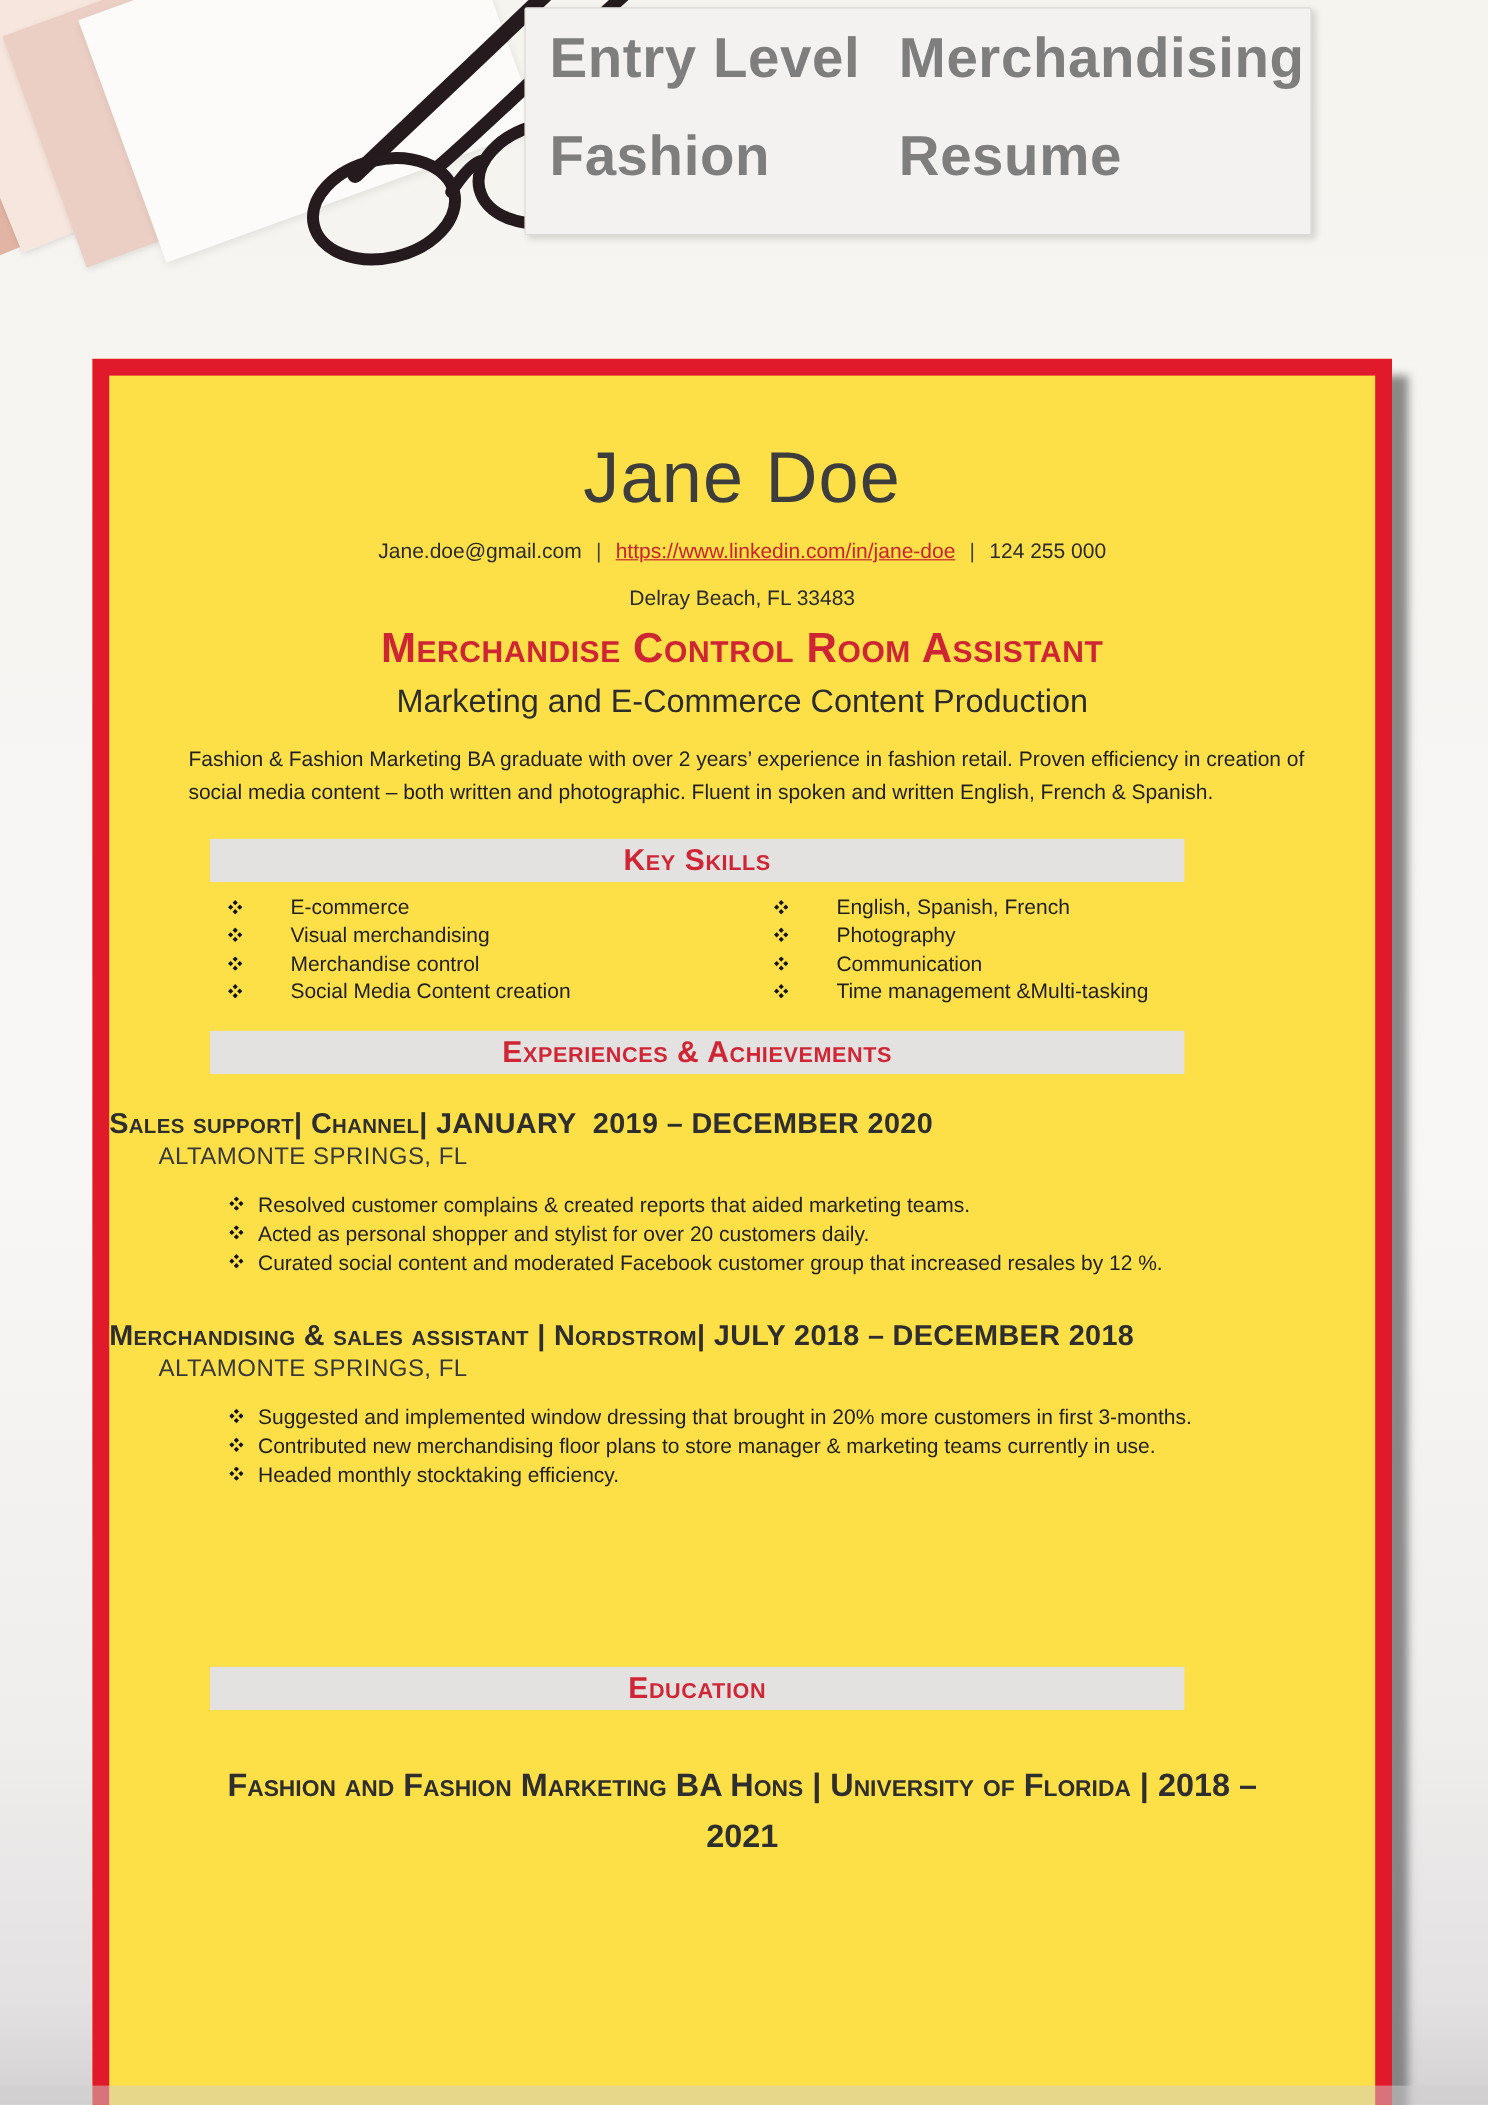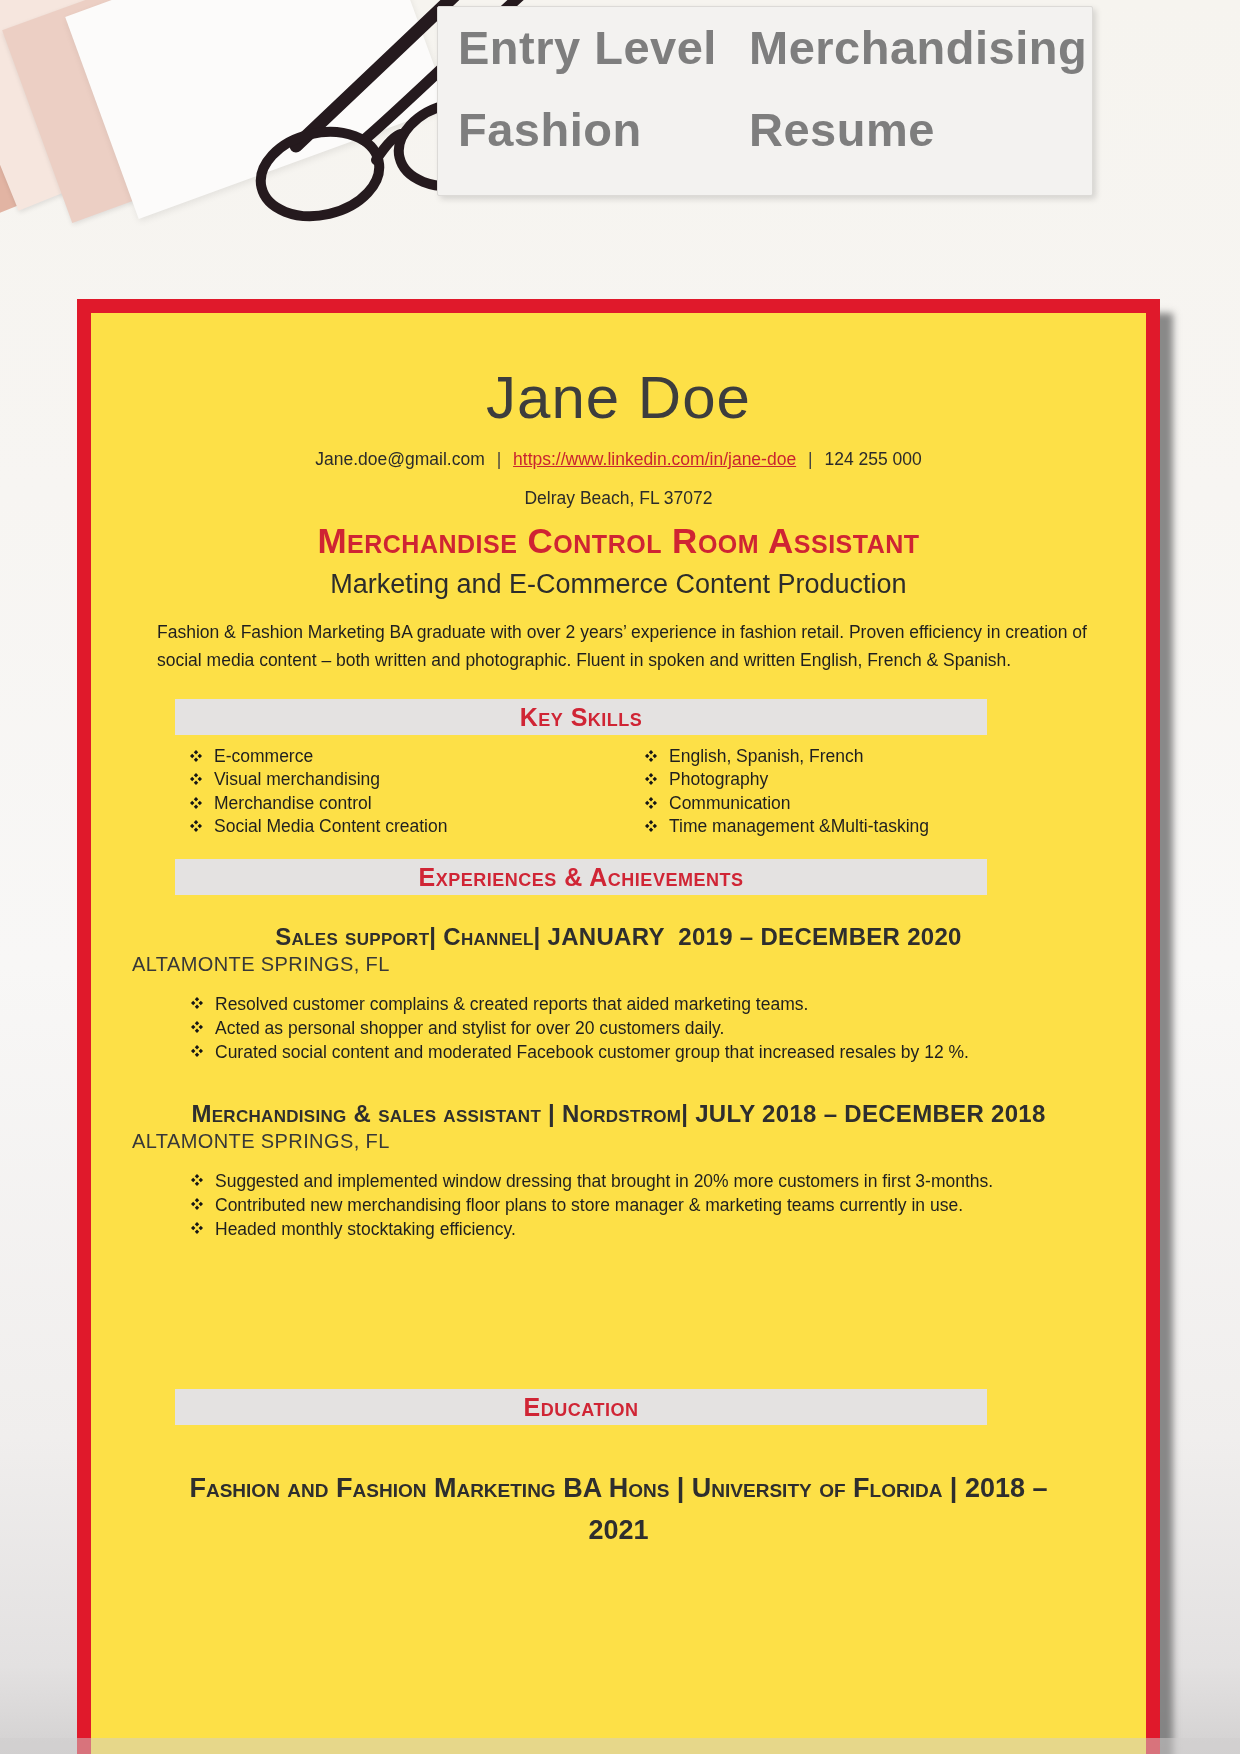--- a/index.html
+++ b/index.html
@@ -40,24 +40,24 @@
   .loc-line{margin-top:18px;text-align:center;font-size:17.5px;color:#2b2b2b;}
   .headline{margin-top:12px;text-align:center;font-variant:small-caps;font-weight:bold;font-size:35px;color:#cf2433;letter-spacing:0.5px;}
   .subheadline{margin-top:8px;text-align:center;font-size:27px;color:#2c2c2c;}
   .summary{margin:18px 58px 0 66px;font-size:17.5px;line-height:1.62;color:#1f1f1f;}
   .band{margin-left:84px;width:812px;height:36px;line-height:36px;background:#e4e2e1;text-align:center;
         font-variant:small-caps;font-weight:bold;font-size:25px;color:#d02535;letter-spacing:0.5px;}
   .band-skills{margin-top:24px;}
   .skills{display:flex;margin-left:99px;margin-top:10px;}
   .skills ul{list-style:none;margin:0;padding:0;}
   .skills ul.col-left{width:455px;}
-  .skills li{display:flex;font-size:17.5px;line-height:23.5px;color:#1f1f1f;}
+  .skills li{display:flex;font-size:17.5px;line-height:23.5px;color:#1f1f1f;gap:28px;}
   .dia{flex:0 0 auto;width:12px;height:12px;margin:5px 12px 0 0;}
   .band-exp{margin-top:20px;}
-  .job-heading{margin-top:28px;text-align:center;font-variant:small-caps;font-weight:bold;font-size:24px;color:#2e2e2e;white-space:pre-wrap;letter-spacing:0.3px;}
+  .job-heading{margin-top:28px;font-variant:small-caps;font-weight:bold;font-size:24px;color:#2e2e2e;white-space:pre-wrap;letter-spacing:0.3px;}
   .job-loc{margin:2px 0 0 41px;font-size:20px;color:#383838;letter-spacing:0.4px;}
   .job-bullets{list-style:none;margin:16px 40px 0 0;padding:0 0 0 100px;}
   .job-bullets li{display:flex;font-size:17.5px;line-height:24px;color:#1f1f1f;}
   .job2 .job-heading{margin-top:36px;}
   .band-edu{margin-top:148px;}
   .edu-line{margin:42px auto 0;max-width:900px;text-align:center;font-variant:small-caps;font-weight:bold;font-size:27px;color:#2e2e2e;line-height:42px;}
   .bottom-strip{position:absolute;bottom:0;left:0;width:100%;height:16px;background:#cfcdcd;opacity:0.5;}
 </style>
 </head>
 <body>
@@ -91,21 +91,21 @@
   <div class="name">Jane Doe</div>
 
   <div class="contact">
     <span>Jane.doe@gmail.com</span>
     <span class="sep">|</span>
     <a class="contact-link">https://www.linkedin.com/in/jane-doe</a>
     <span class="sep">|</span>
     <span>124 255 000</span>
   </div>
 
-  <div class="loc-line">Delray Beach, FL 37072</div>
+  <div class="loc-line">Delray Beach, FL 33483</div>
 
   <div class="headline">Merchandise Control Room Assistant</div>
   <div class="subheadline">Marketing and E-Commerce Content Production</div>
 
   <p class="summary">Fashion &amp; Fashion Marketing BA graduate with over 2 years’ experience in fashion retail. Proven efficiency in creation of social media content – both written and photographic. Fluent in spoken and written English, French &amp; Spanish.</p>
 
   <div class="band band-skills">Key Skills</div>
 
   <div class="skills">
     <ul class="col-left">

